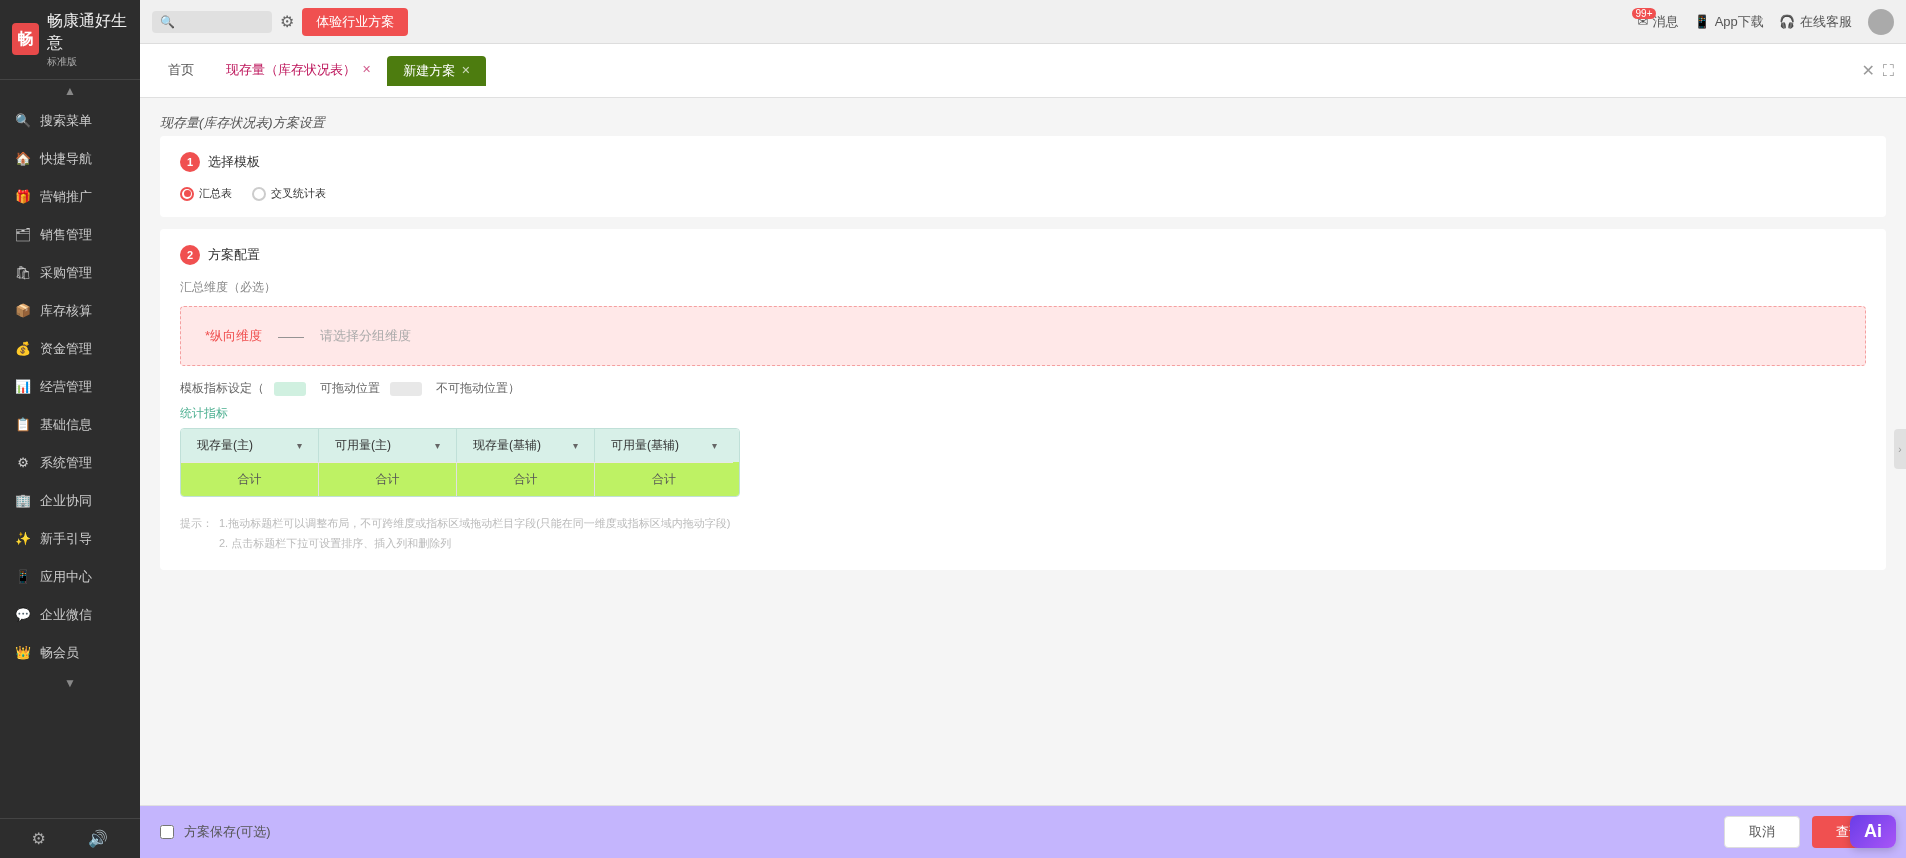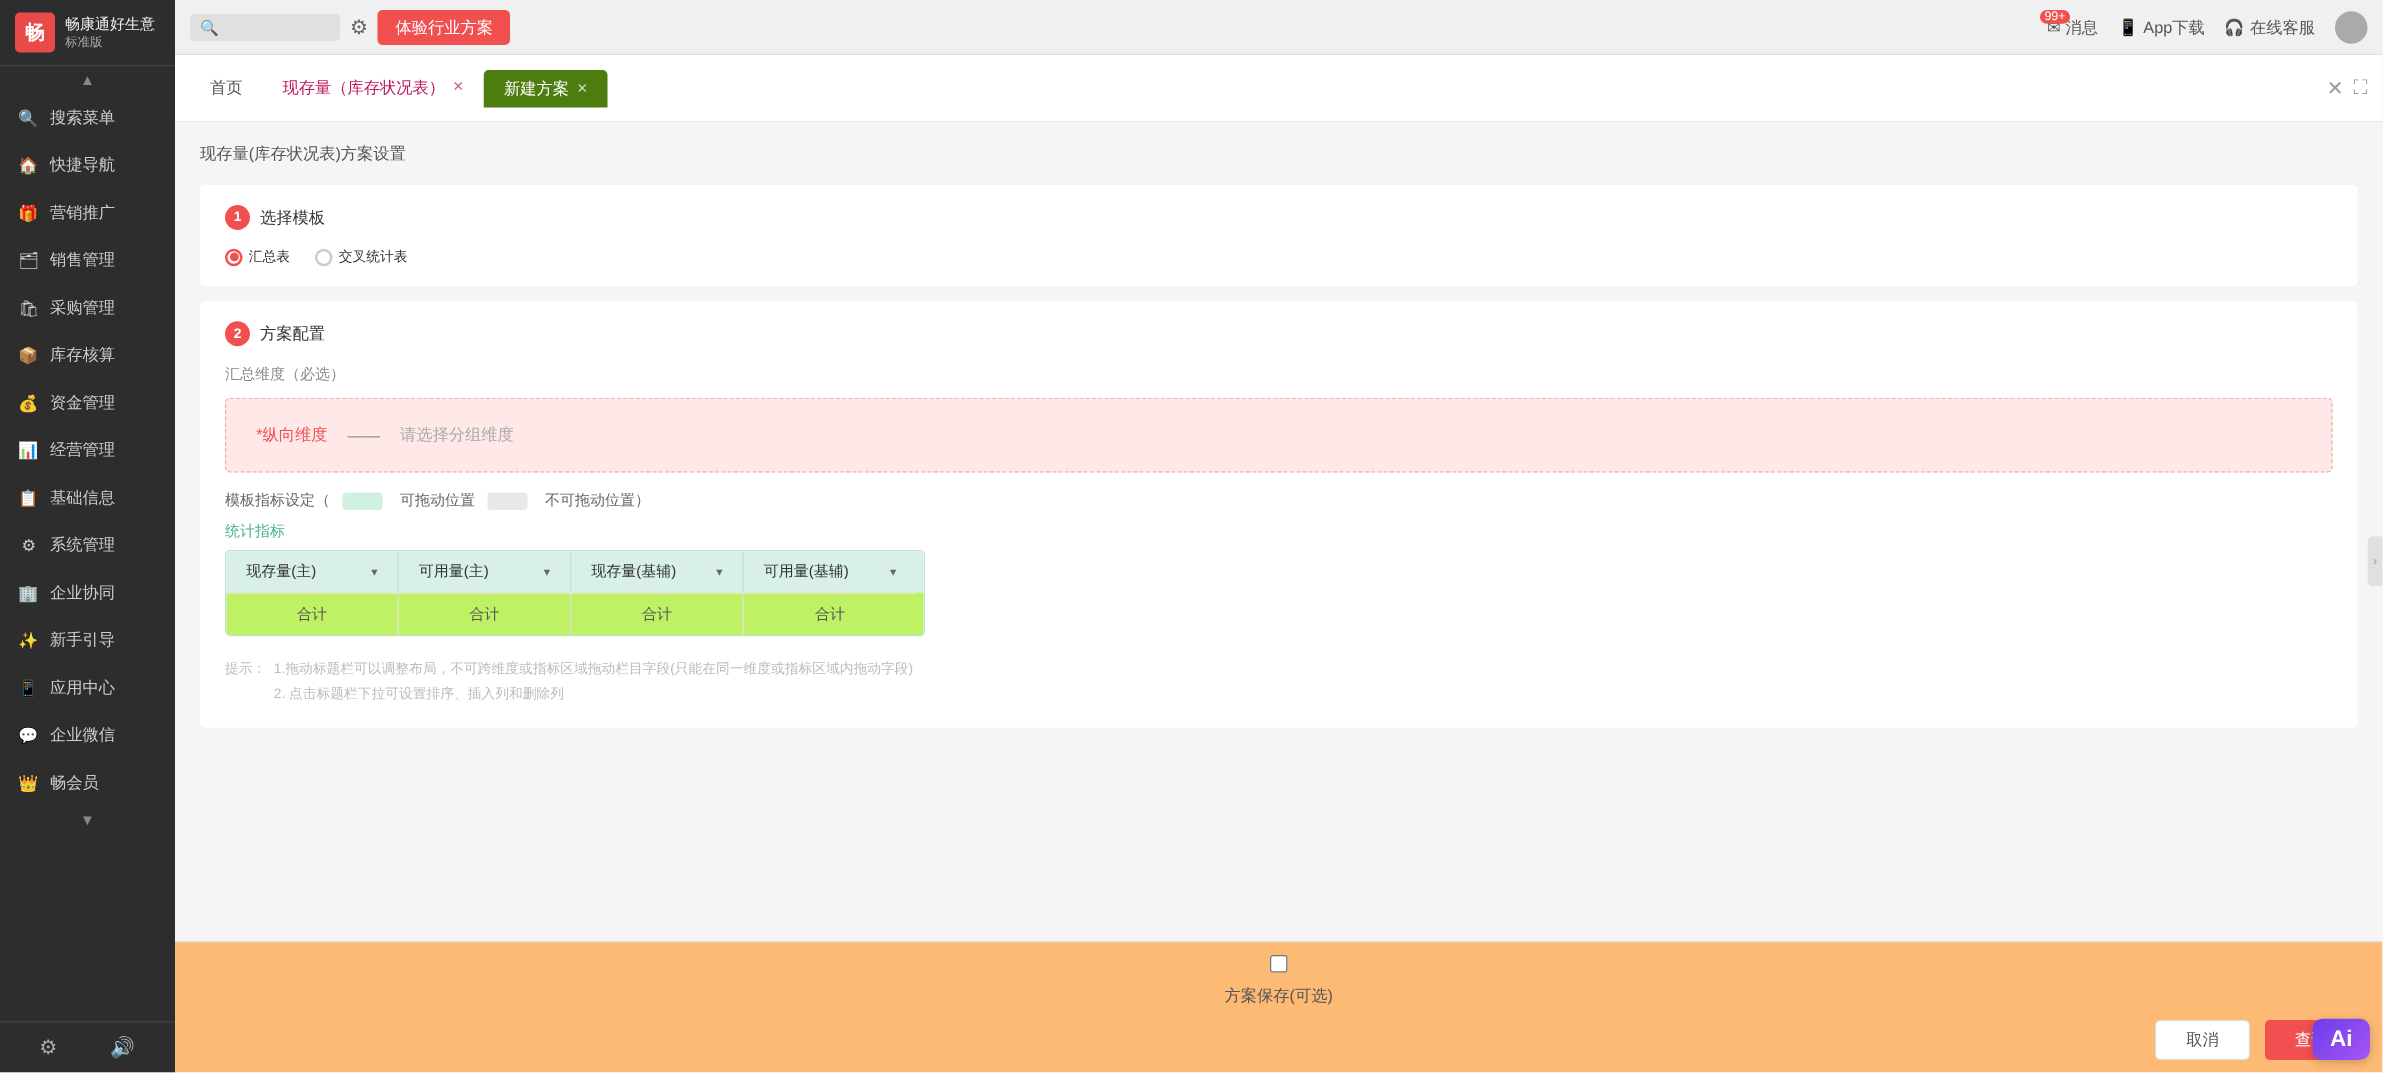--- a/index.html
+++ b/index.html
@@ -27,21 +27,21 @@
       height: 32px;
       background: #e84a4a;
       border-radius: 4px;
       display: flex;
       align-items: center;
       justify-content: center;
       color: white;
       font-size: 16px;
       font-weight: bold;
     }
-    .logo-text { font-size: 12px; color: #eee; line-height: 1.4; }
+    .logo-text { font-size: 16px; color: #eee; line-height: 1.4; }
     .logo-subtext { font-size: 10px; color: #aaa; }
 
     .sidebar-scroll { flex: 1; overflow-y: auto; }
     .sidebar-scroll::-webkit-scrollbar { width: 4px; }
     .sidebar-scroll::-webkit-scrollbar-thumb { background: #555; }
 
     .sidebar-item {
       display: flex;
       align-items: center;
       gap: 8px;
@@ -155,21 +155,21 @@
     .tab-right-btn { font-size: 16px; color: #999; cursor: pointer; }
 
     
     .content {
       flex: 1;
       overflow-y: auto;
       padding: 16px 20px;
       background: #f5f5f5;
     }
 
-    .page-title { font-size: 13px; color: #555; margin-bottom: 16px; }
+    .page-title { font-size: 13px; color: #555; margin-bottom: 4px; font-style: italic; }
 
     .section-card {
       background: white;
       border-radius: 4px;
       padding: 16px 20px;
       margin-bottom: 12px;
     }
 
     .step-header {
       display: flex;
@@ -287,27 +287,26 @@
     }
     .stats-body-cell:last-child { border-right: none; }
     .chevron-down { font-size: 10px; color: #666; }
 
     
     .tips-section { margin-top: 14px; font-size: 11px; color: #bbb; line-height: 1.8; }
     .tips-section .tip-item { display: flex; gap: 6px; }
 
     
     .footer-bar {
-      background: #fdba74;
+      background: #c4b5fd;
       border-top: 1px solid #e0e0e0;
       padding: 10px 20px;
       display: flex;
       align-items: center;
       gap: 10px;
-      flex-direction: column;
     }
     .save-checkbox { width: 14px; height: 14px; cursor: pointer; }
     .save-label { font-size: 13px; color: #555; }
 
     .footer-actions {
       margin-left: auto;
       display: flex;
       gap: 12px;
     }
     .btn-cancel {

